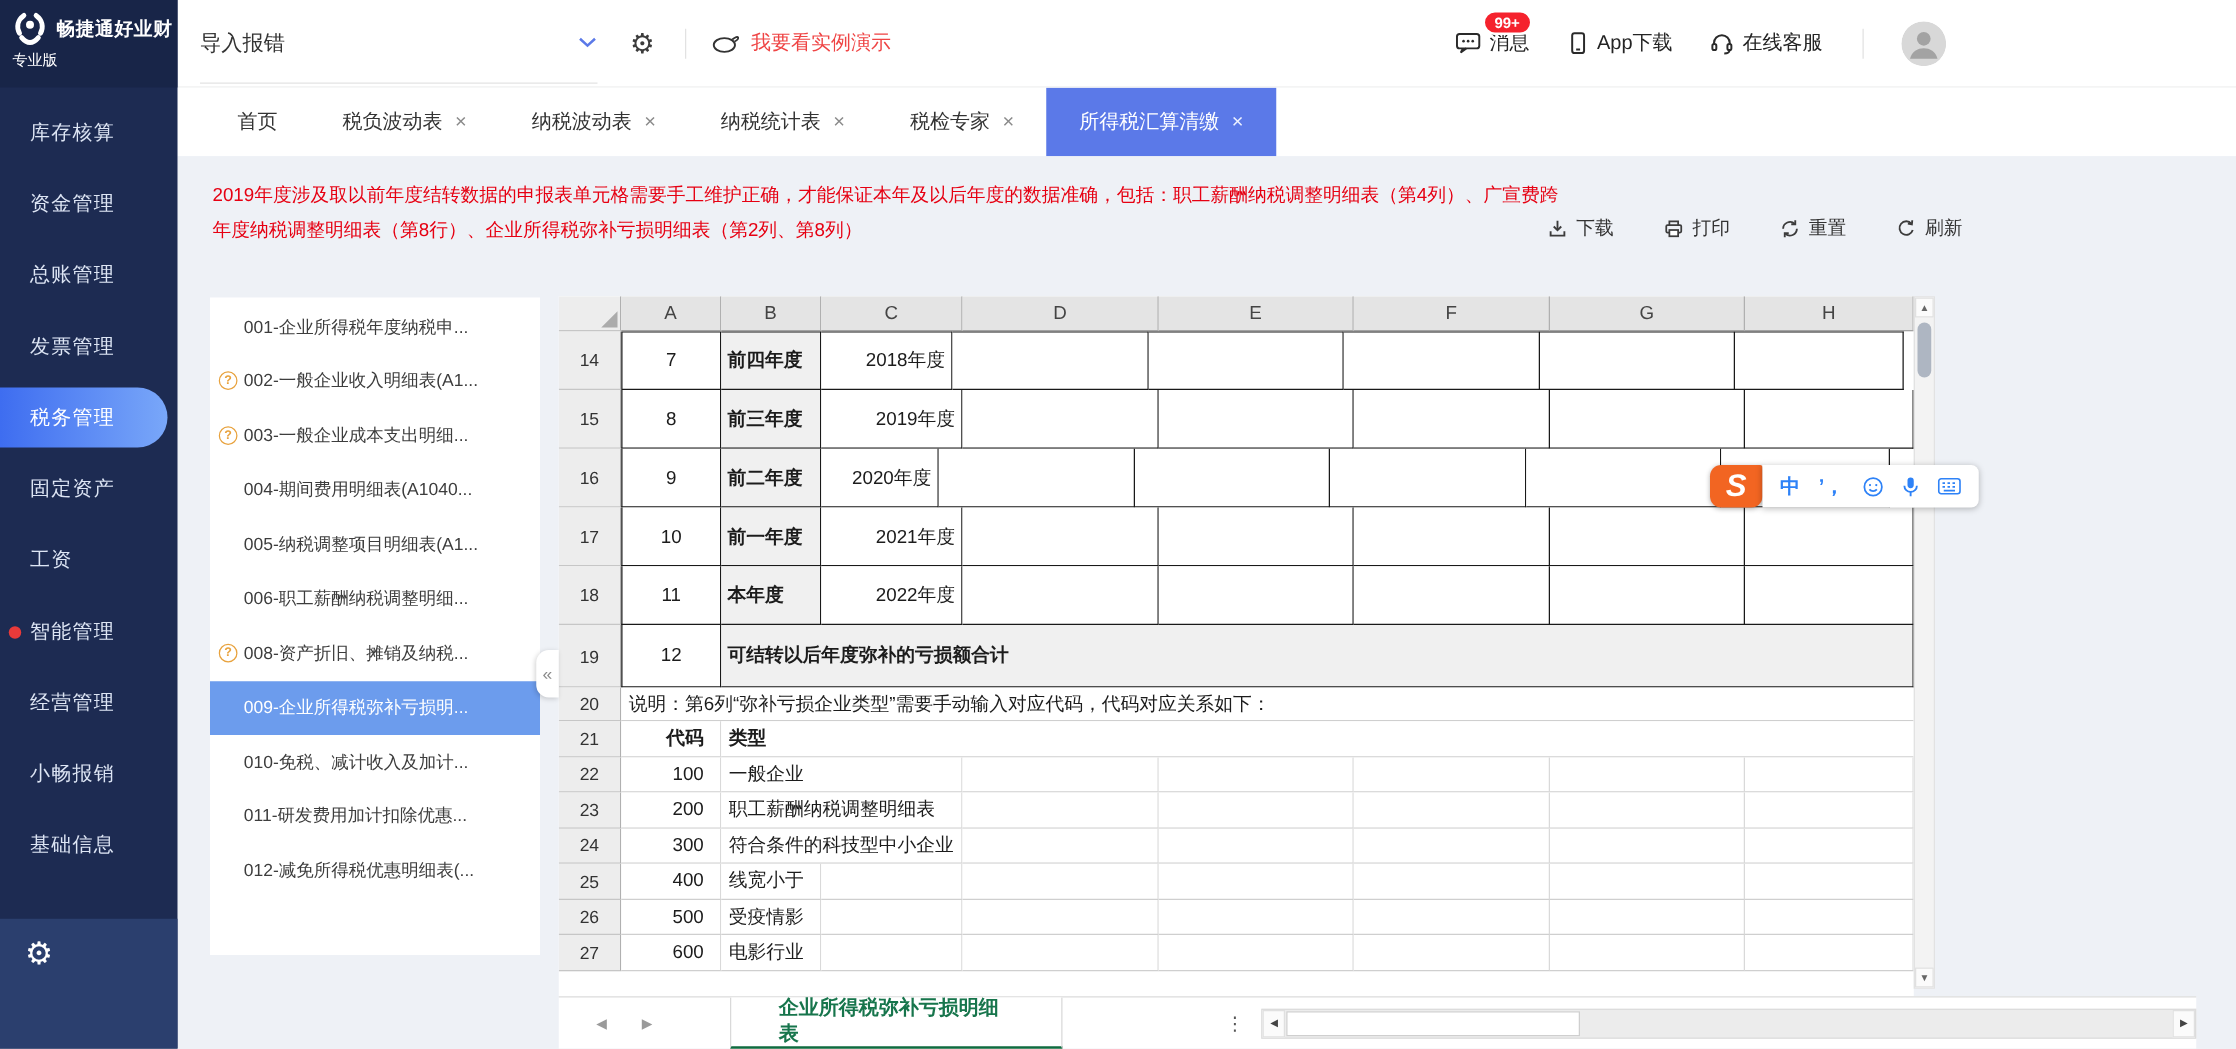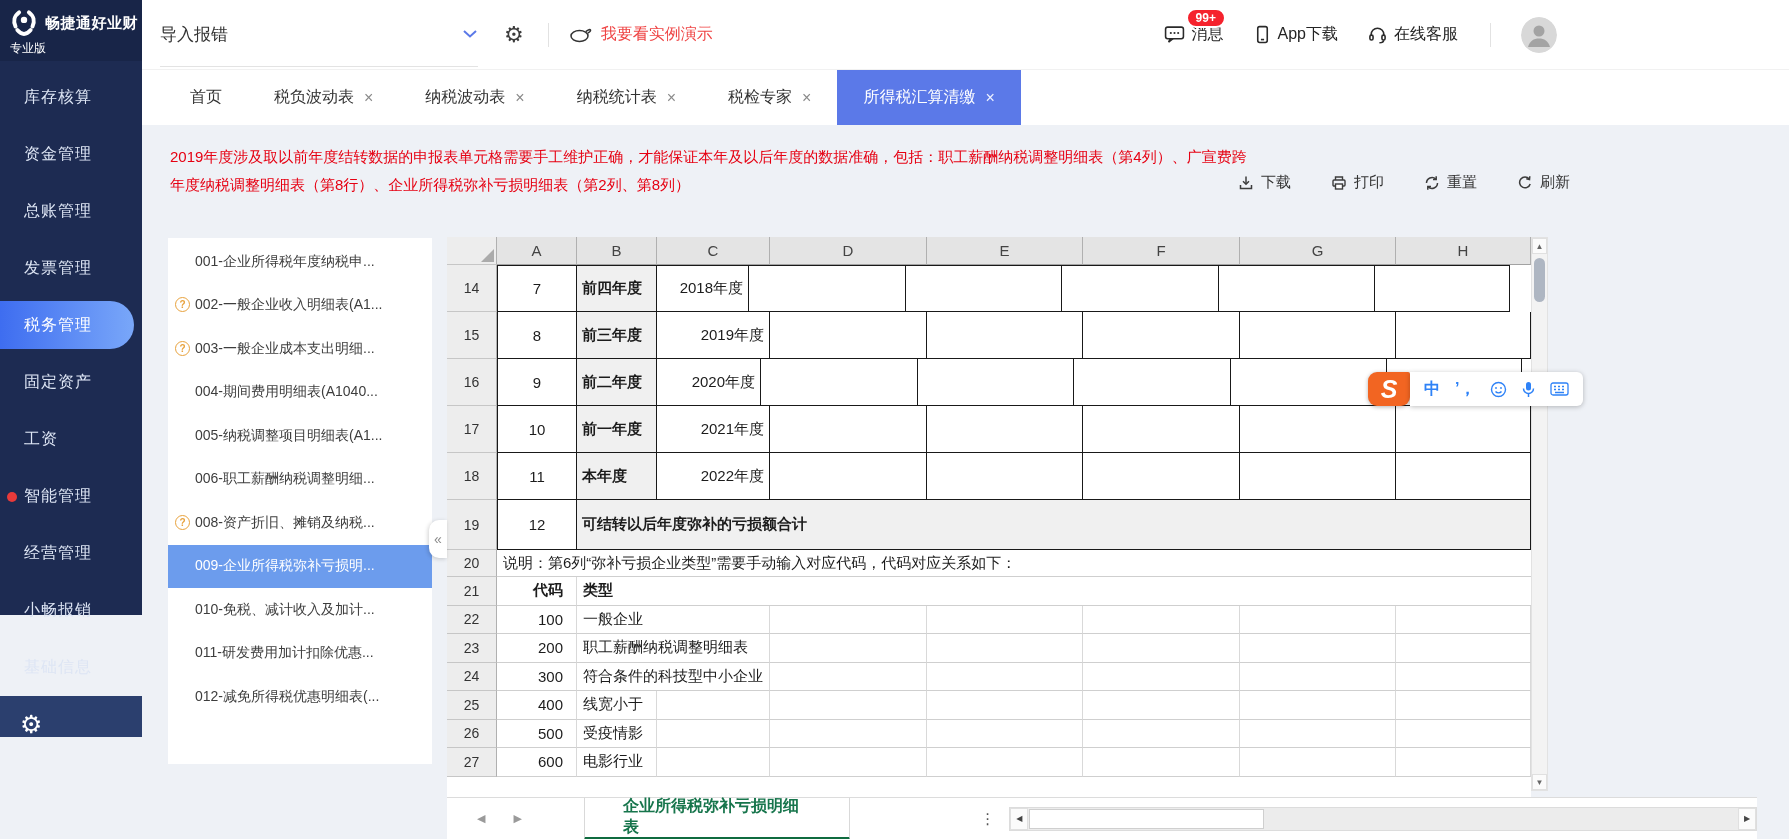--- a/index.html
+++ b/index.html
@@ -1,21 +1,21 @@
 <!DOCTYPE html>
 <html><head>
 <meta charset="utf-8">
 <style>
   * { margin:0; padding:0; box-sizing:border-box; }
   html,body { width:1789px; height:839px; overflow:hidden; }
   body { font-family:"Liberation Sans","DejaVu Sans",sans-serif; background:#eef1f6; }
   .app { position:relative; width:1789px; height:839px; }
 
   
-  .sidebar { position:absolute; left:0; top:0; width:142px; height:615px; background:#1d2b52; z-index:30; display:flex; flex-direction:column; }
+  .sidebar { position:absolute; left:0; top:0; width:142px; height:839px; background:#1d2b52; z-index:30; display:flex; flex-direction:column; }
   .logo-block { height:70px; background:#182548; padding:8px 6px 4px 8px; }
   .logo-row { display:flex; align-items:center; gap:5px; }
   .brand-name { color:#fff; font-size:15px; font-weight:bold; white-space:nowrap; letter-spacing:.5px; }
   .brand-edition { color:#fff; font-size:12px; margin:2px 0 0 2px; }
   .side-menu { flex:1; padding-top:8px; }
   .side-item { height:57px; display:flex; align-items:center; padding-left:24px; color:#dde5f4; font-size:16px; letter-spacing:1px; position:relative; cursor:pointer; }
   .side-item.active { height:48px; margin:4px 0 5px; width:134px; border-radius:0 24px 24px 0; background:linear-gradient(90deg,#3e6df0,#79a7f9); color:#fff; }
   .side-dot { position:absolute; left:7px; top:50%; margin-top:-5px; width:10px; height:10px; border-radius:50%; background:#e93a3a; }
   .side-gear-block { height:104px; background:#2b3f6e; padding:16px 0 0 20px; }
   .side-gear { color:#fff; font-size:25px; line-height:1; cursor:pointer; }
@@ -354,21 +354,21 @@
             <div class="cell c-hdr" style="width: 157px;">D</div>
             <div class="cell c-hdr" style="width: 156px;">E</div>
             <div class="cell c-hdr" style="width: 157px;">F</div>
             <div class="cell c-hdr" style="width: 156px;">G</div>
             <div class="cell c-hdr" style="width: 135px;">H</div>
           </div>
           <div class="srow" style="height: 47px;">
             <div class="cell c-rh" style="width: 50px;">14</div>
             <div class="cell fb fb-left c-center fb-top" style="width: 80px;">7</div>
             <div class="cell fb c-gray fb-top" style="width: 80px;">前四年度</div>
-            <div class="cell fb c-right fb-top" style="width: 92px;">2018年度</div>
+            <div class="cell fb c-right fb-top" style="width: 105px;">2018年度</div>
             <div class="cell fb fb-top" style="width: 157px;"></div>
             <div class="cell fb fb-top" style="width: 156px;"></div>
             <div class="cell fb fb-top" style="width: 157px;"></div>
             <div class="cell fb fb-top" style="width: 156px;"></div>
             <div class="cell fb fb-top" style="width: 135px;"></div>
           </div>
           <div class="srow" style="height: 47px;">
             <div class="cell c-rh" style="width: 50px;">15</div>
             <div class="cell fb fb-left c-center" style="width: 80px;">8</div>
             <div class="cell fb c-gray" style="width: 80px;">前三年度</div>
@@ -376,21 +376,21 @@
             <div class="cell fb" style="width: 157px;"></div>
             <div class="cell fb" style="width: 156px;"></div>
             <div class="cell fb" style="width: 157px;"></div>
             <div class="cell fb" style="width: 156px;"></div>
             <div class="cell fb" style="width: 135px;"></div>
           </div>
           <div class="srow" style="height: 47px;">
             <div class="cell c-rh" style="width: 50px;">16</div>
             <div class="cell fb fb-left c-center" style="width: 80px;">9</div>
             <div class="cell fb c-gray" style="width: 80px;">前二年度</div>
-            <div class="cell fb c-right" style="width: 104px; text-align: right;">2020年度</div>
+            <div class="cell fb c-right" style="width: 94px; text-align: right;">2020年度</div>
             <div class="cell fb" style="width: 157px;"></div>
             <div class="cell fb" style="width: 156px;"></div>
             <div class="cell fb" style="width: 157px;"></div>
             <div class="cell fb" style="width: 156px;"></div>
             <div class="cell fb" style="width: 135px;"></div>
           </div>
           <div class="srow" style="height: 47px;">
             <div class="cell c-rh" style="width: 50px;">17</div>
             <div class="cell fb fb-left c-center" style="width: 80px;">10</div>
             <div class="cell fb c-gray" style="width: 80px;">前一年度</div>

